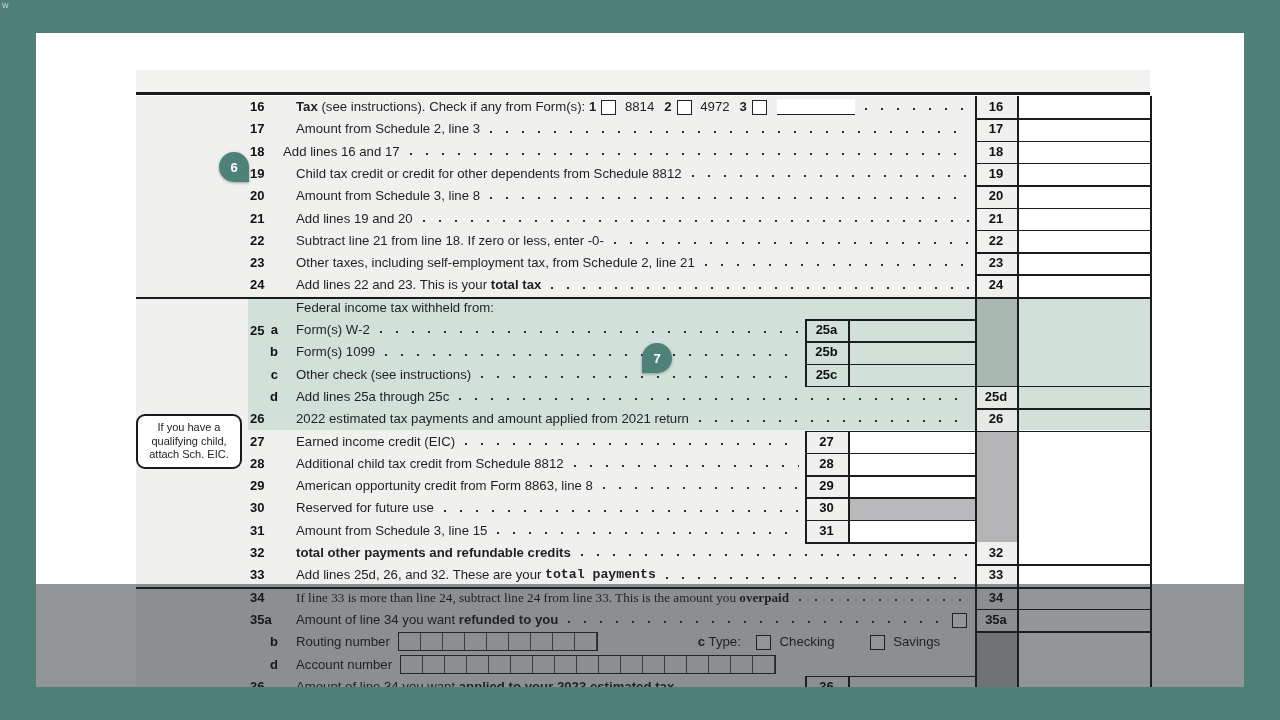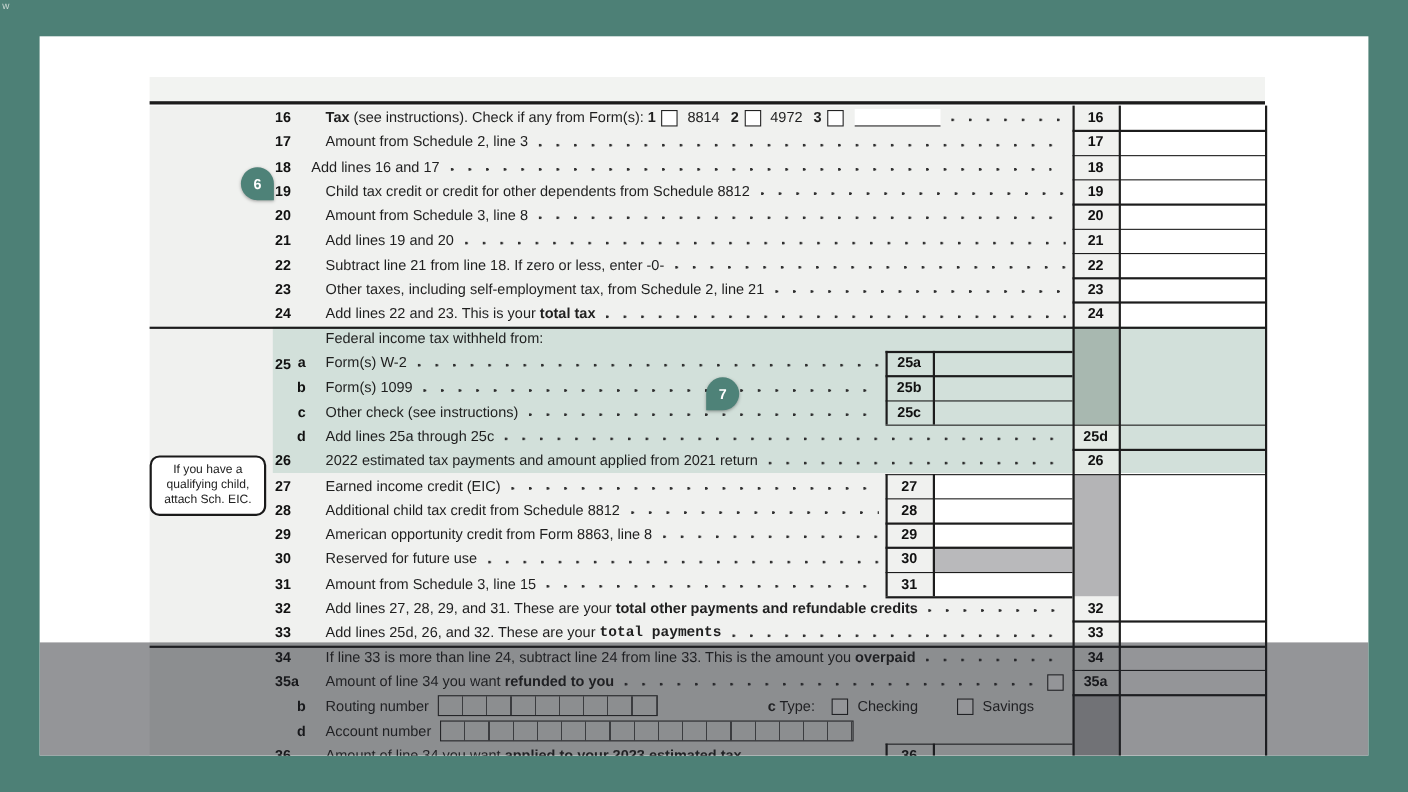--- a/index.html
+++ b/index.html
@@ -310,40 +310,39 @@
         <div class="rowtext" style="left: 260px; width: 509px; height: 22.3px;">
           <span class="seg" style="line-height: 22.3px;">Amount from Schedule 3, line 15</span>
           <span class="leader"></span>
         </div>
       </div>
       <div class="boxlabel" style="left: 769px; top: 486.7px; width: 43px; line-height: 22.3px;">31</div>
       <div class="amountbox" style="left: 812px; top: 486.7px; width: 127px; height: 22.3px;"></div>
       <div class="row" style="top: 509px; height: 22.3px;">
         <div class="lineno" style="line-height: 22.3px;">32</div>
         <div class="rowtext" style="left: 260px; width: 679px; height: 22.3px;">
-          <span class="seg" style="line-height: 22.3px;">Add lines 27, 28, 29, and 31. These are your </span>
           <span class="seg b" style="line-height: 22.3px;">total other payments and refundable credits</span>
           <span class="leader"></span>
         </div>
       </div>
       <div class="boxlabel" style="left: 939px; top: 509px; width: 42px; line-height: 22.3px;">32</div>
       <div class="amountbox" style="left: 981px; top: 509px; width: 133px; height: 22.3px;"></div>
       <div class="row" style="top: 531.3px; height: 22.3px;">
         <div class="lineno" style="line-height: 22.3px;">33</div>
         <div class="rowtext" style="left: 260px; width: 679px; height: 22.3px;">
           <span class="seg" style="line-height: 22.3px;">Add lines 25d, 26, and 32. These are your </span>
           <span class="seg b" style="line-height: 22.3px; font-family: Liberation Mono, monospace;">total payments</span>
           <span class="leader"></span>
         </div>
       </div>
       <div class="boxlabel" style="left: 939px; top: 531.3px; width: 42px; line-height: 22.3px;">33</div>
       <div class="amountbox" style="left: 981px; top: 531.3px; width: 133px; height: 22.3px;"></div>
       <div class="row" style="top: 553.6px; height: 22.3px;">
         <div class="lineno" style="line-height: 22.3px;">34</div>
-        <div class="rowtext" style="left: 260px; width: 679px; height: 22.3px;">
+        <div class="rowtext" style="left: 260px; width: 679px; height: 22.3px; font-family: Liberation Serif, serif;">
           <span class="seg" style="line-height: 22.3px;">If line 33 is more than line 24, subtract line 24 from line 33. This is the amount you </span>
           <span class="seg b" style="line-height: 22.3px;">overpaid</span>
           <span class="leader"></span>
         </div>
       </div>
       <div class="boxlabel" style="left: 939px; top: 553.6px; width: 42px; line-height: 22.3px;">34</div>
       <div class="amountbox" style="left: 981px; top: 553.6px; width: 133px; height: 22.3px;"></div>
       <div class="row" style="top: 575.9px; height: 22.3px;">
         <div class="lineno" style="line-height: 22.3px;">35a</div>
         <div class="rowtext" style="left: 260px; width: 679px; height: 22.3px;">

